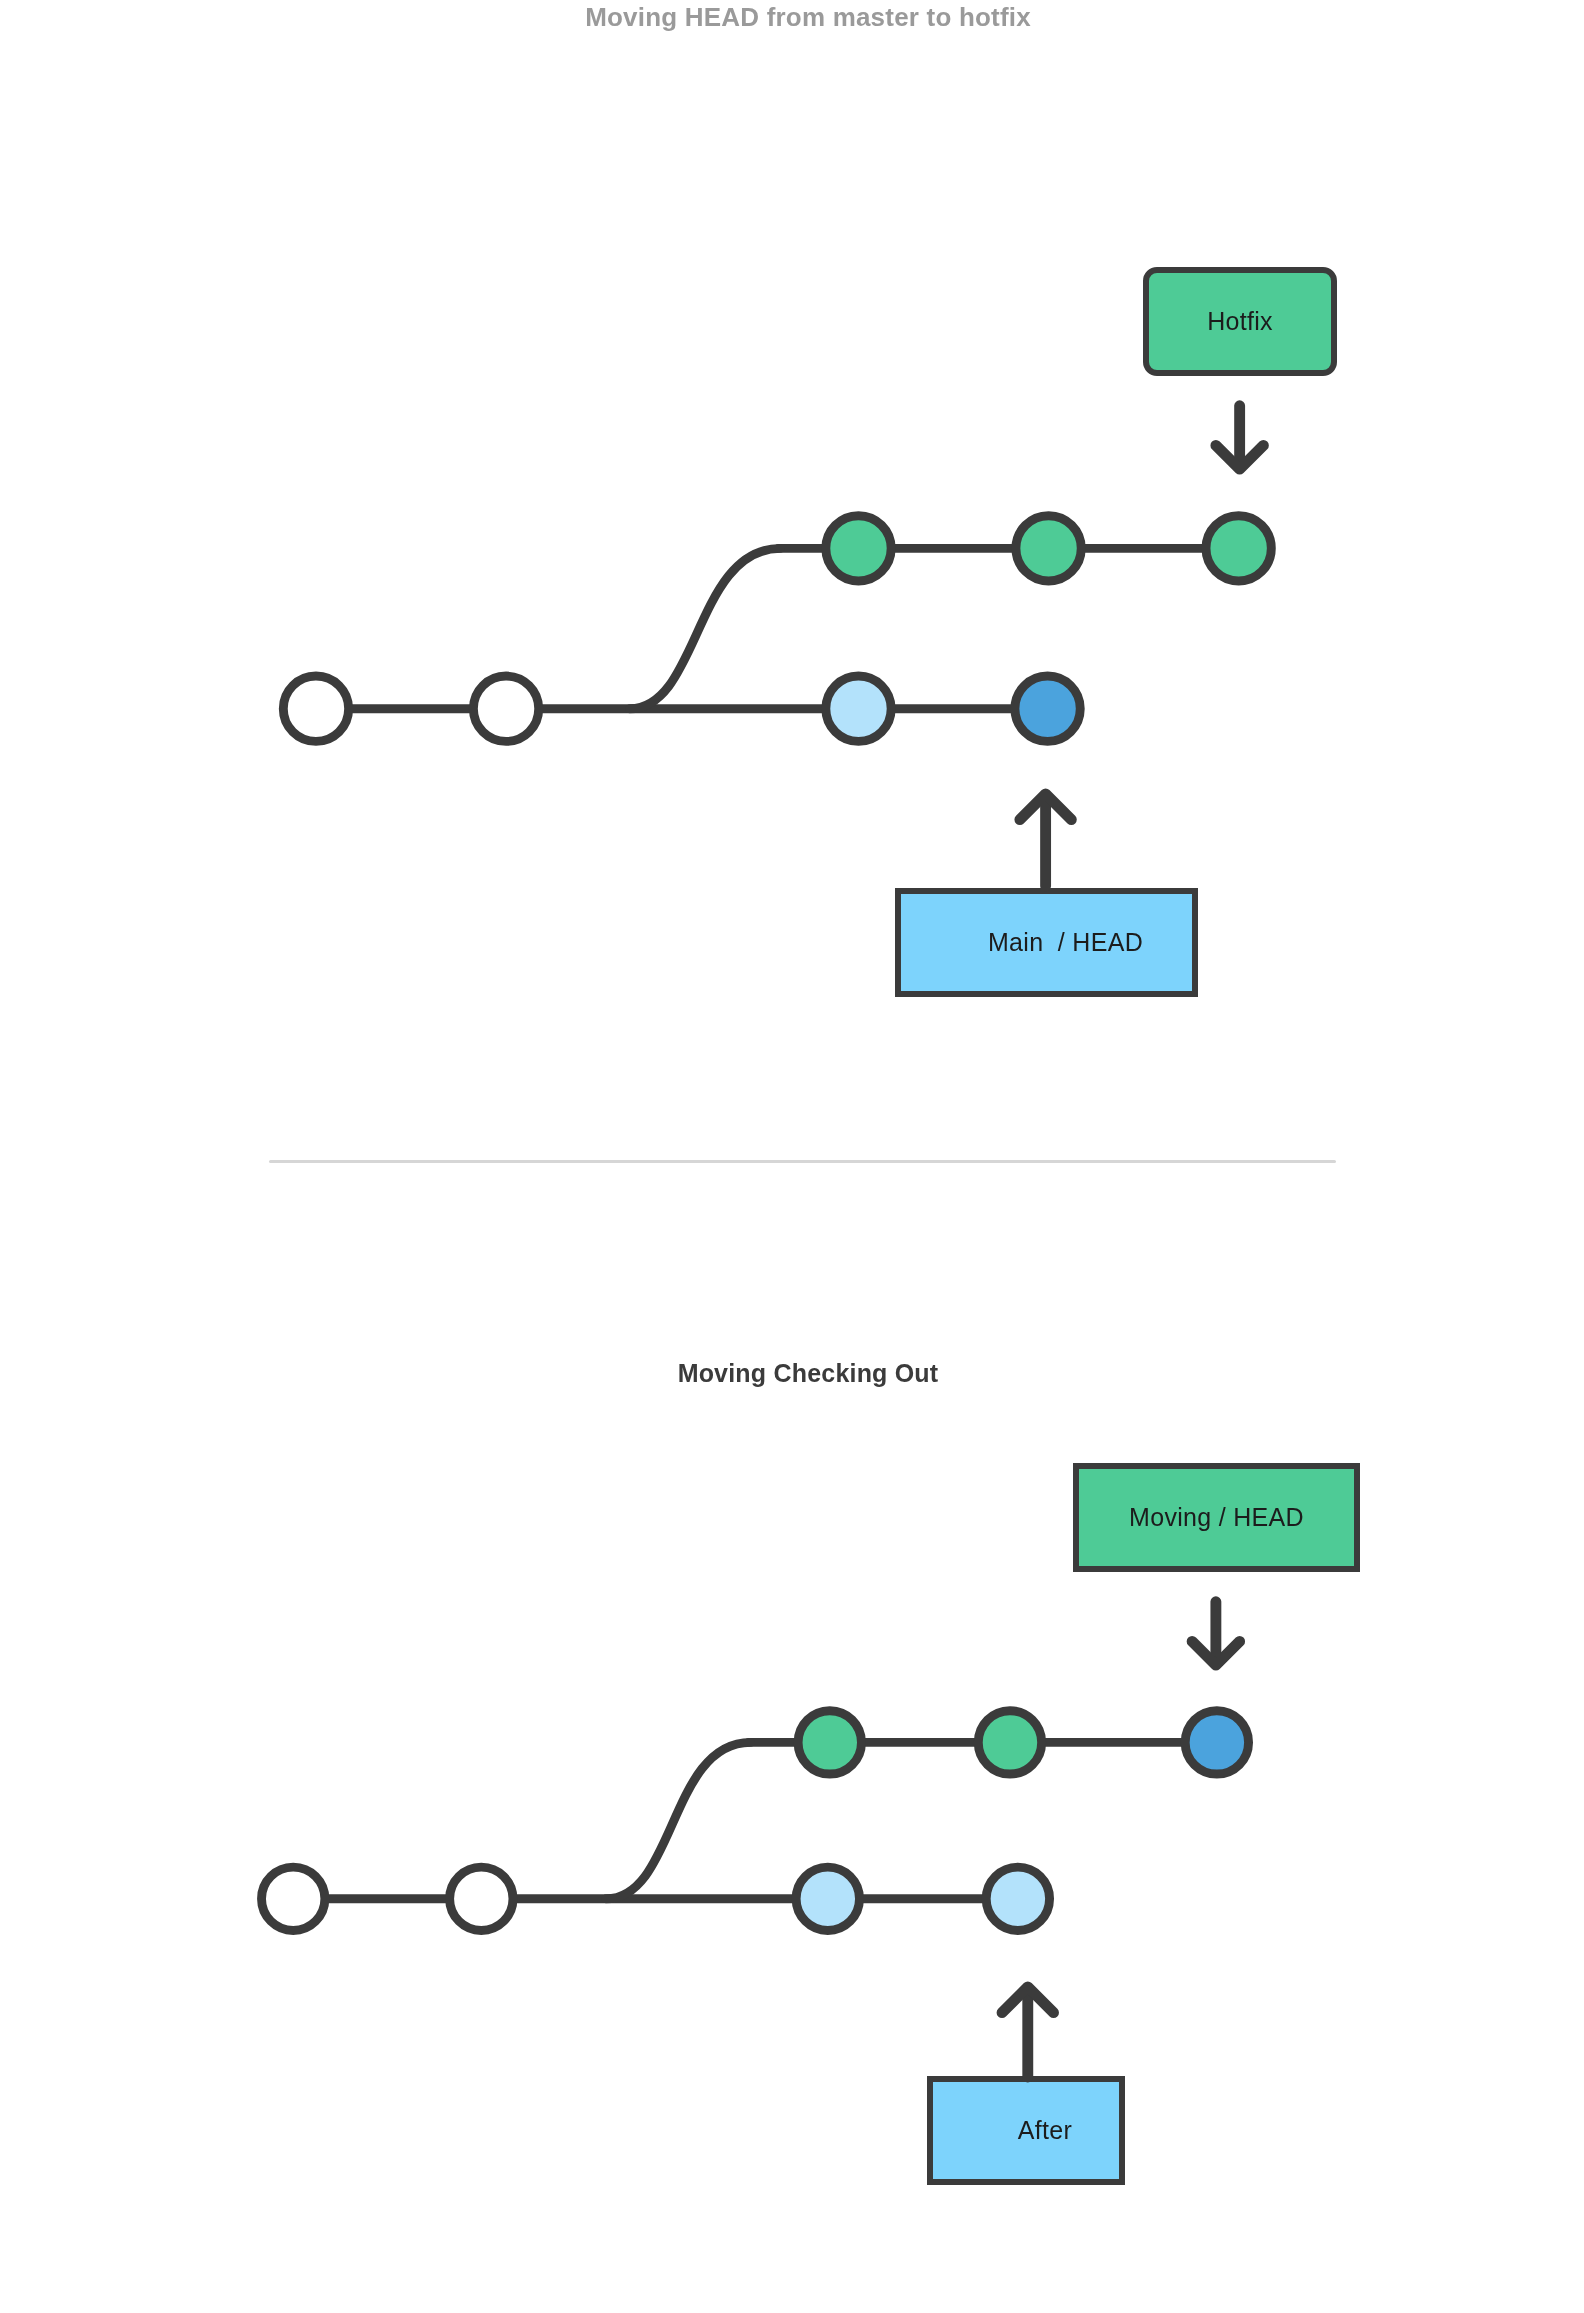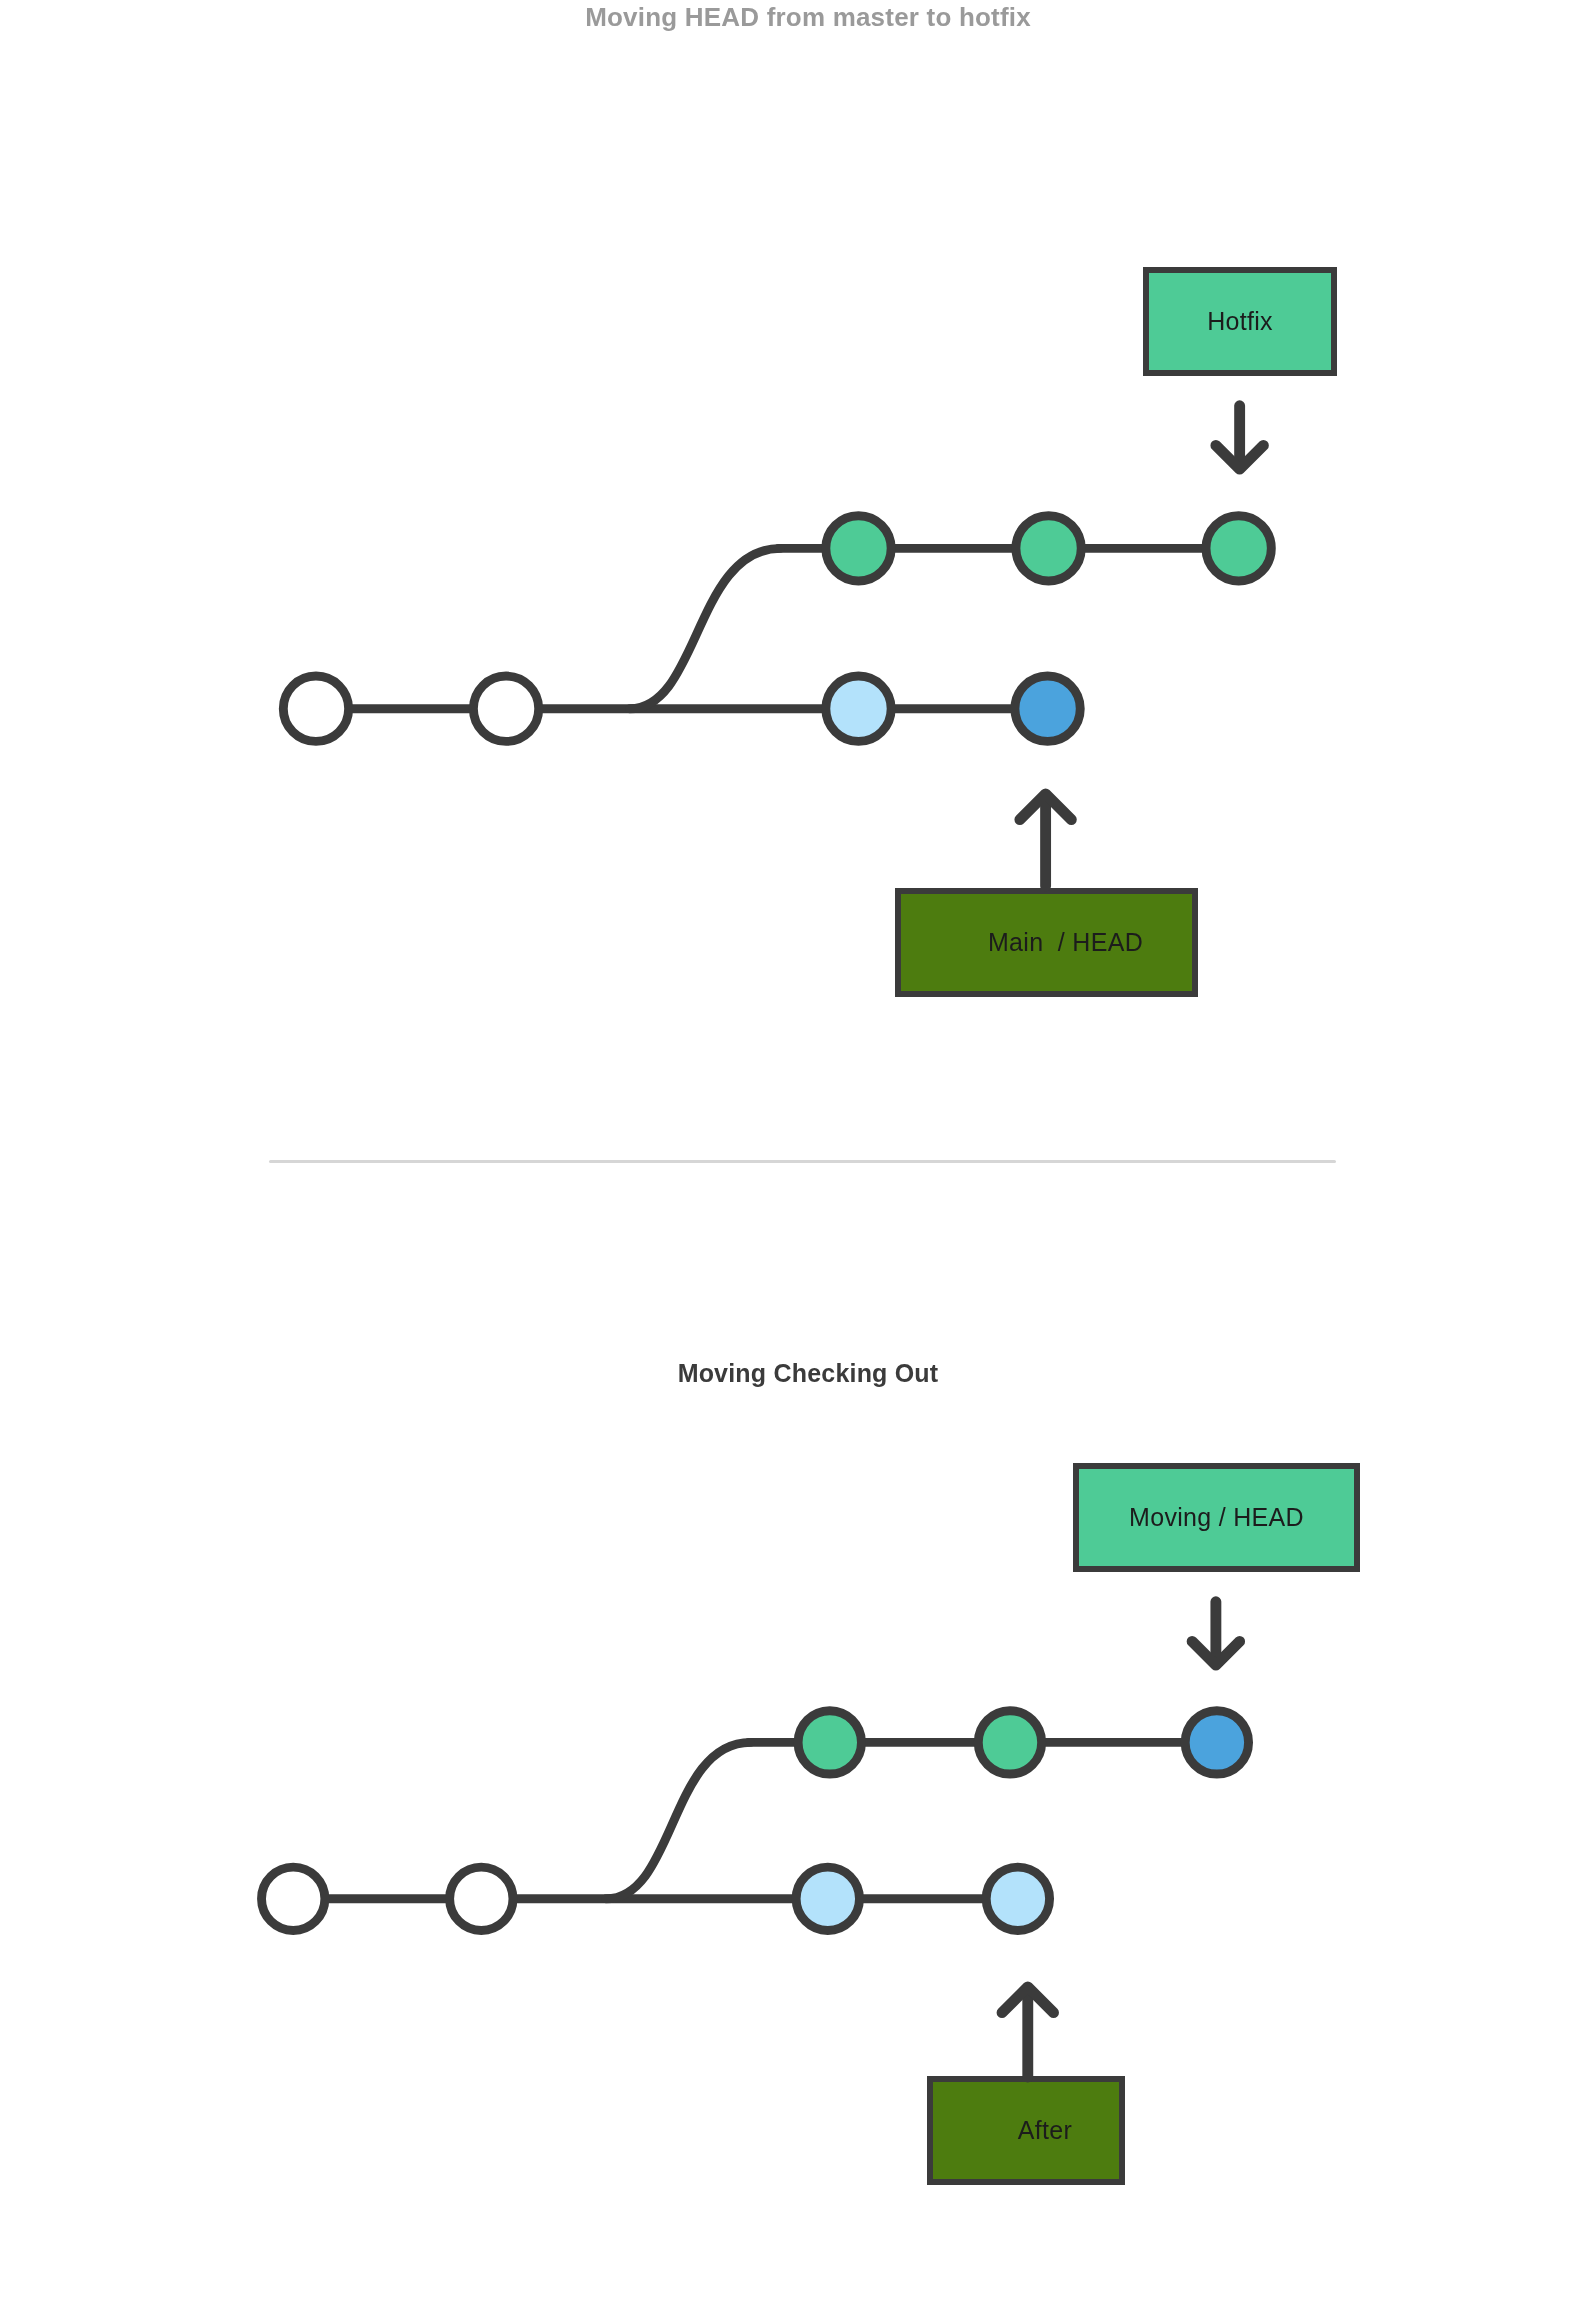--- a/index.html
+++ b/index.html
@@ -67,31 +67,31 @@
     border: 6px solid #3b3b3b;
     display: flex;
     align-items: center;
     justify-content: center;
     font-size: 25px;
     color: #1c1c1c;
     letter-spacing: 0.3px;
     white-space: pre;
   }
   .box-green { background: #4ecb96; }
-  .box-blue  { background: #4d7c0f; padding-left: 38px; }
+  .box-blue  { background: #7dd3fc; padding-left: 38px; }
 </style>
 </head>
 <body>
 
 <div class="page">
 
   <div class="doc-title">Moving HEAD from master to hotfix</div>
 
 
-  <div class="label-box box-green" style="left:1127px; top:267px; width:194px; height:109px;">
+  <div class="label-box box-green" style="left:1127px; top:267px; width:194px; height:109px;border-radius:14px;">
     <span>Hotfix</span>
   </div>
 
   <div class="label-box box-blue" style="left:879px; top:888px; width:303px; height:109px;">
     <span>Main  / HEAD</span>
   </div>
 
   <svg class="graph" id="graph-before" style="left:0px; top:376px; width:1584px; height:515px;" viewBox="0 0 1600 520">
 
     <g>

